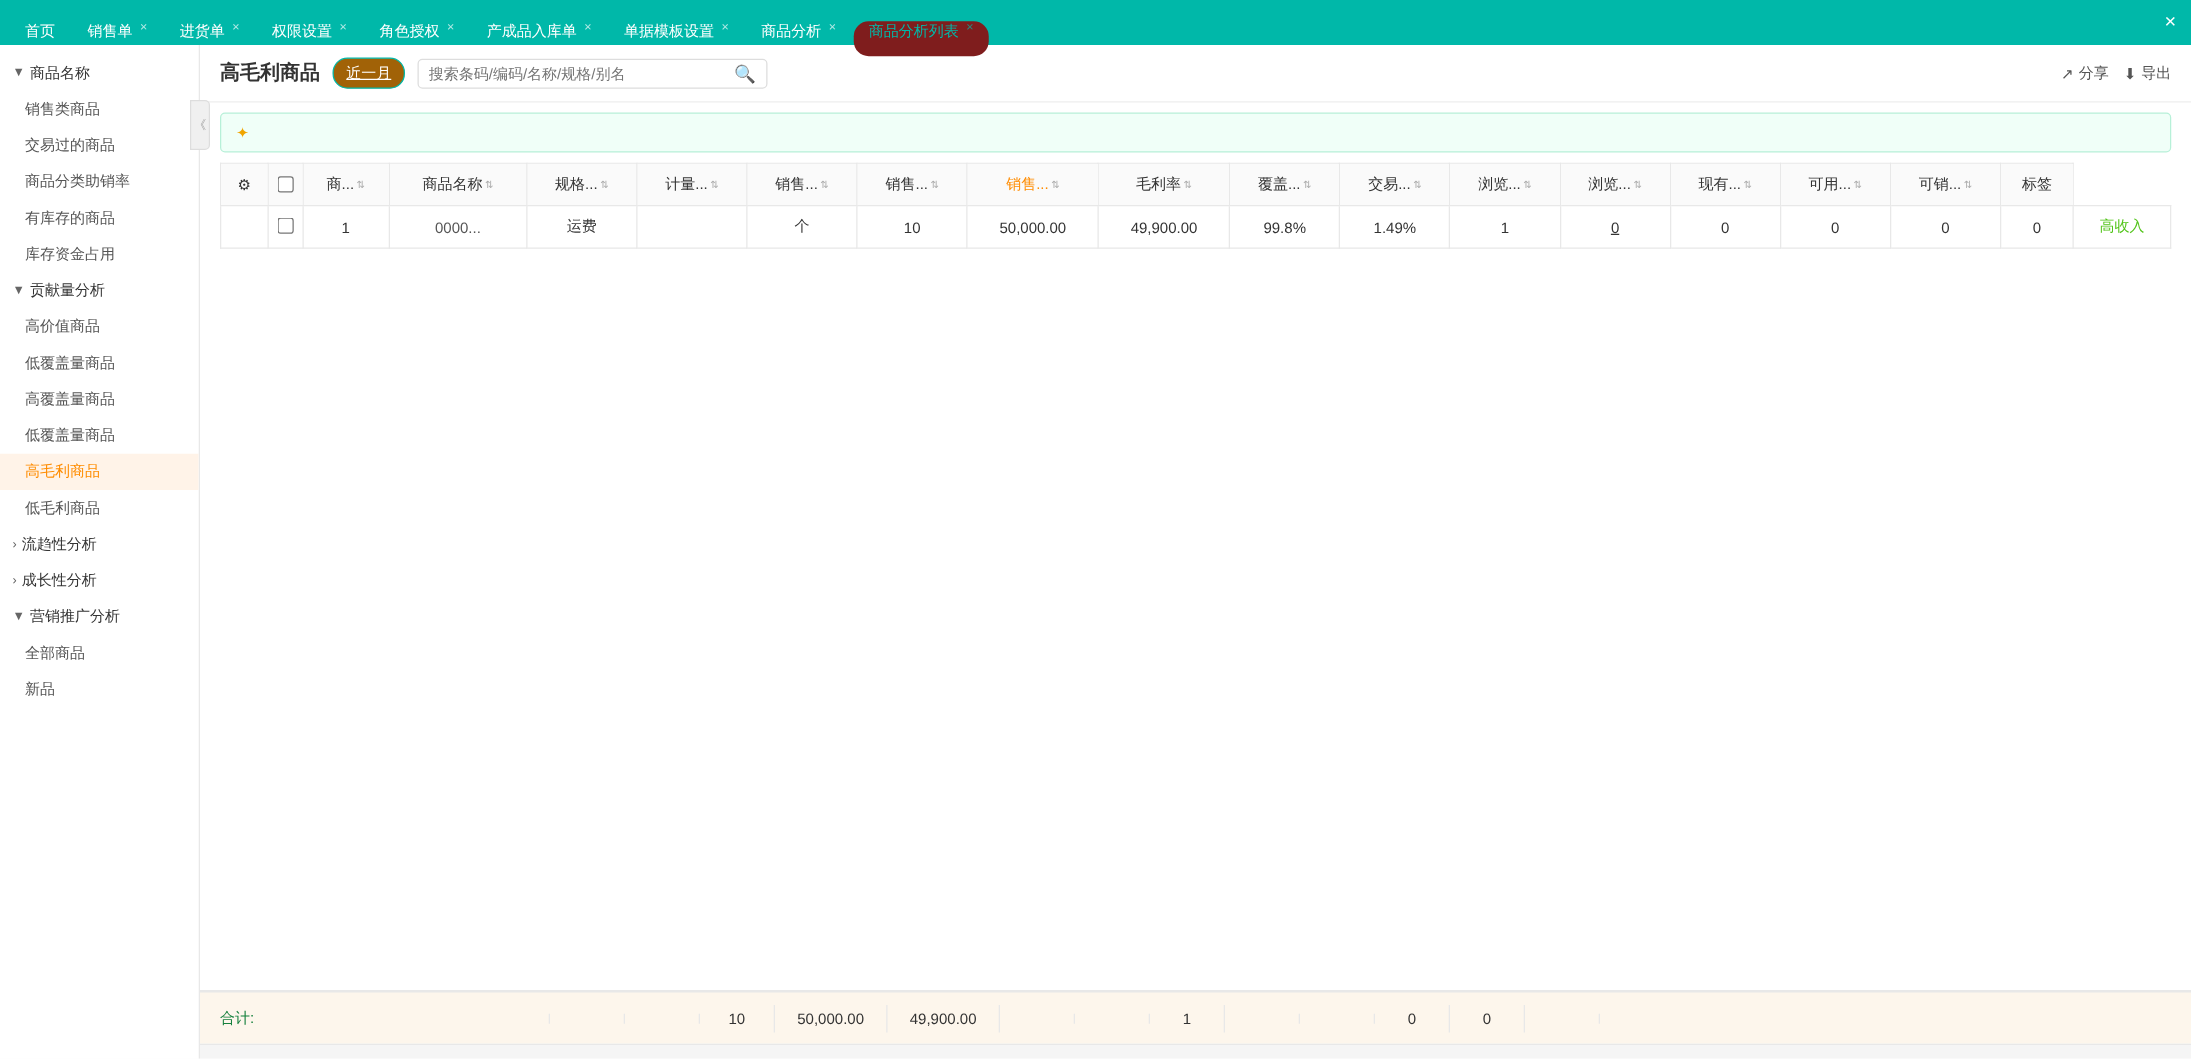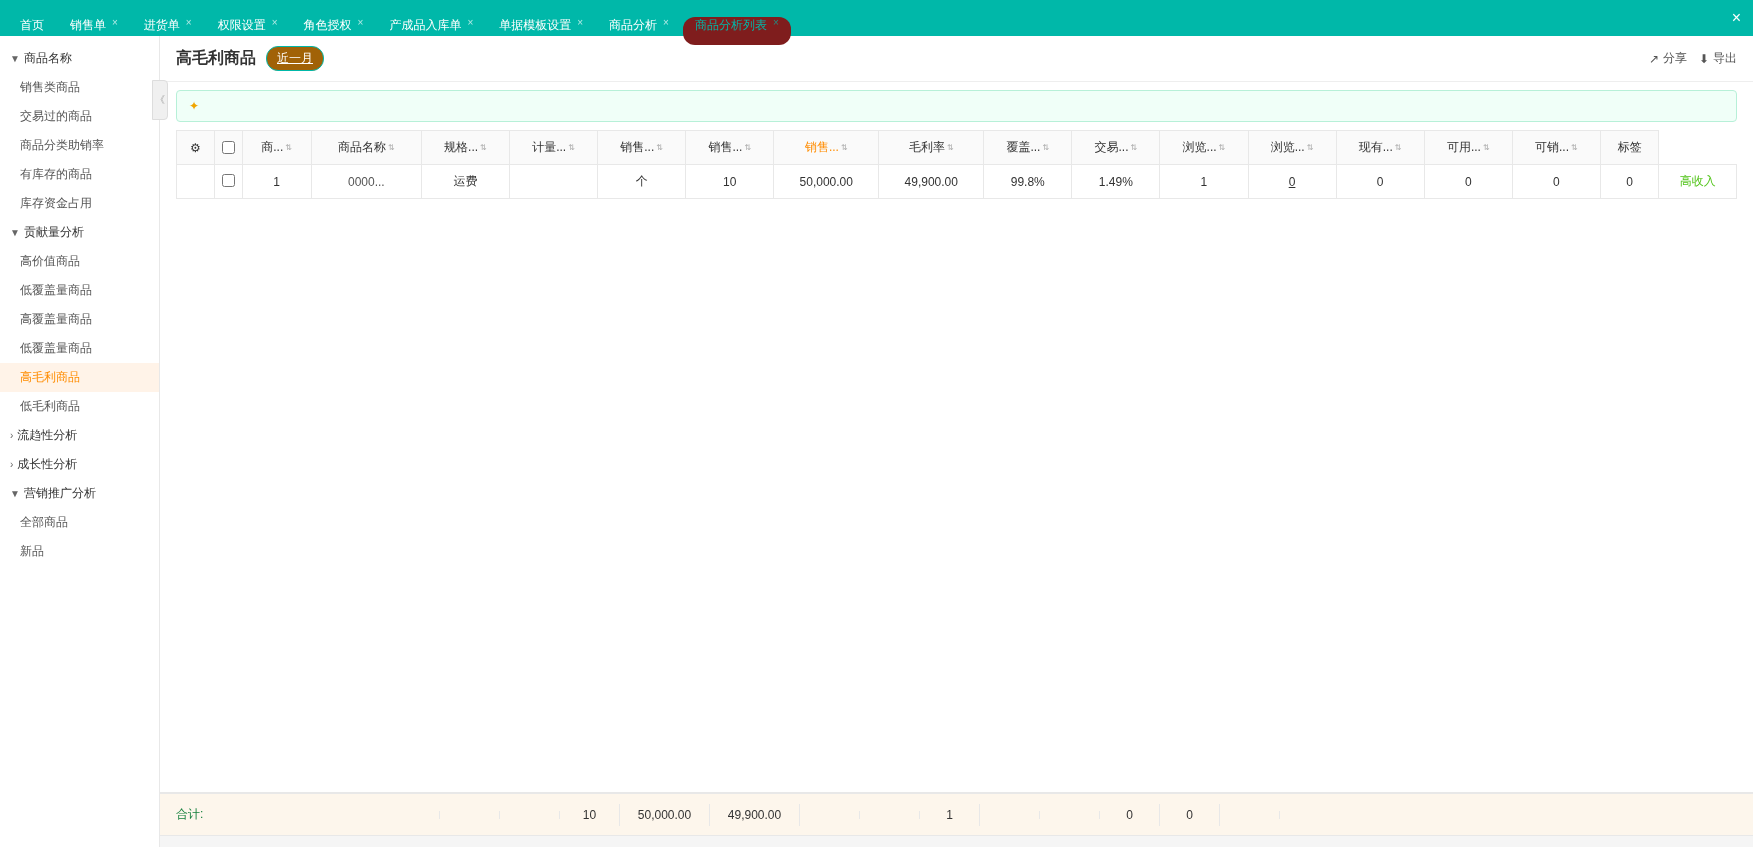--- a/index.html
+++ b/index.html
@@ -344,20 +344,24 @@
     </div>
   </div>
 
   <div class="sidebar-collapse">《</div>
 
   <div class="content-area">
 
     <div class="content-header">
       <span class="content-title">高毛利商品</span>
       <button class="filter-btn active">近一月</button>
+      <div class="search-box">
+        <input type="text" placeholder="搜索条码/编码/名称/规格/别名" style="">
+        <span class="search-icon-btn">🔍</span>
+      </div>
       <div class="header-actions">
         <div class="action-btn">
           <span>↗</span>
           <span>分享</span>
         </div>
         <div class="action-btn">
           <span>⬇</span>
           <span>导出</span>
         </div>
       </div>

